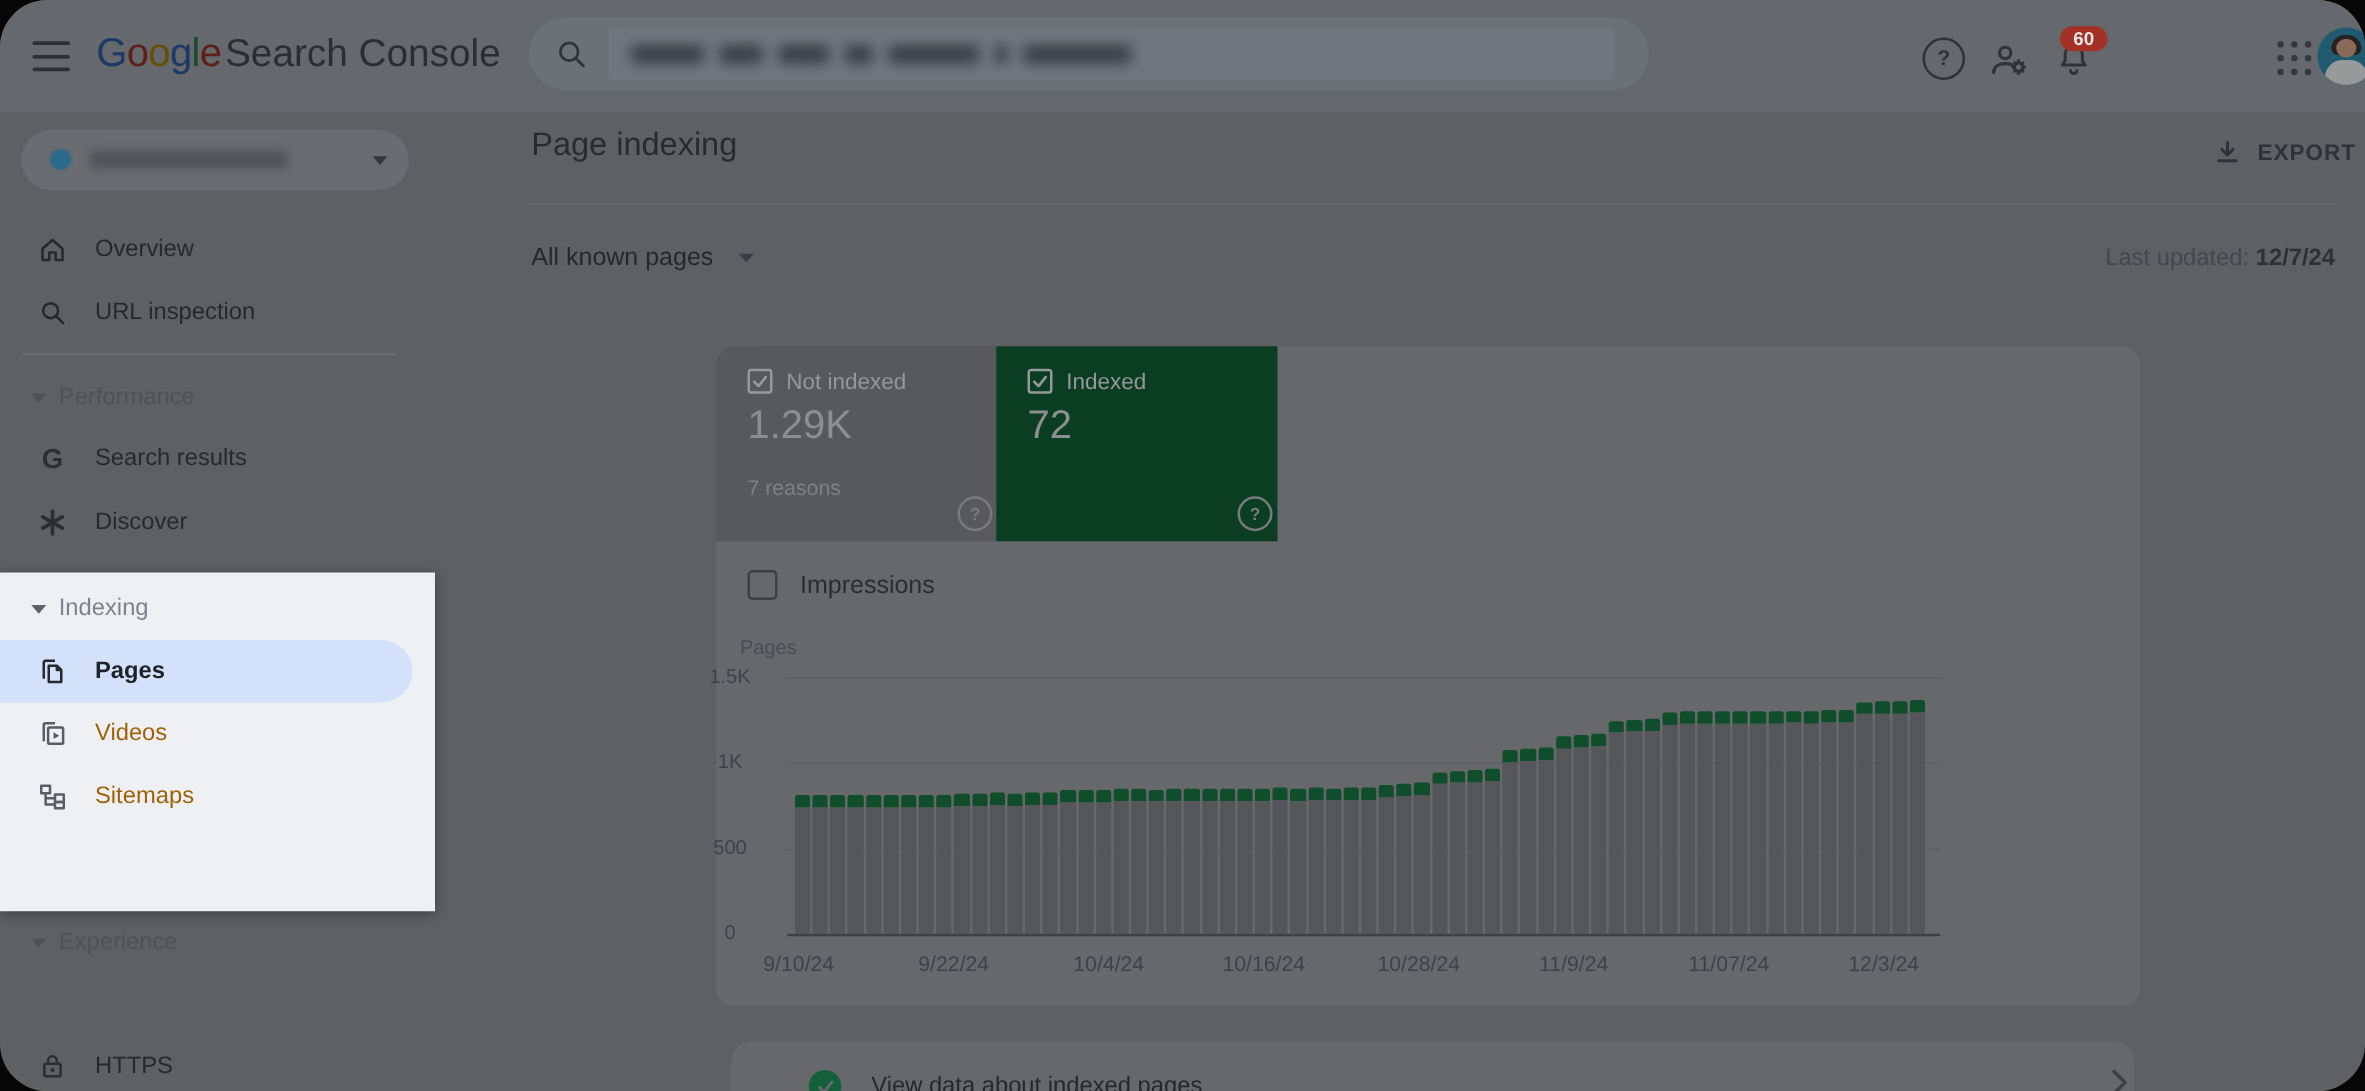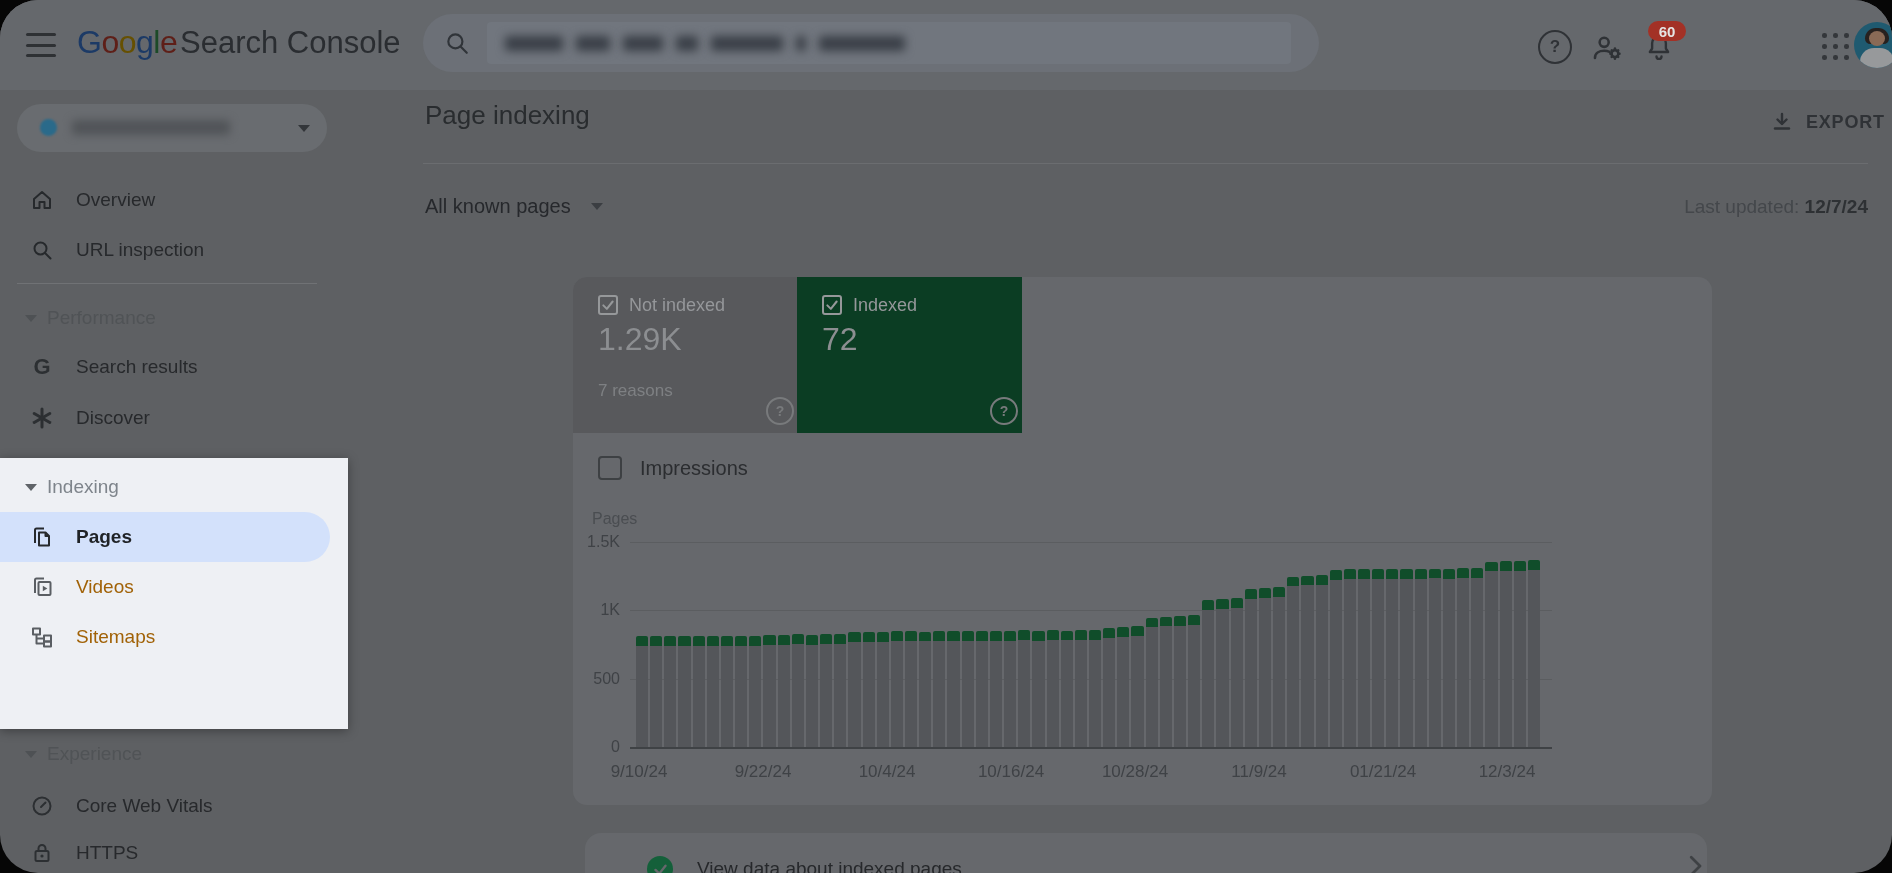--- a/index.html
+++ b/index.html
@@ -62,21 +62,21 @@
   .card .cb{position:absolute;left:25px;top:18px;width:20px;height:20px;border:2px solid #96989a;color:#96989a;}
   .card-lb{position:absolute;left:56px;top:18px;font-size:18px;color:#95979a;}
   .card-val{position:absolute;left:25px;top:44px;font-size:32px;color:#8c8e91;}
   .card-sub{position:absolute;left:25px;top:104px;font-size:17px;color:#7e8083;}
   .card-help{position:absolute;left:193px;top:120px;width:24px;height:24px;border:2px solid #787a7c;border-radius:50%;color:#787a7c;font-size:14px;font-weight:bold;display:flex;align-items:center;justify-content:center;}
   .impressions{position:absolute;left:598px;top:456px;display:flex;align-items:center;gap:18px;cursor:pointer;}
   .impressions .cb{width:24px;height:24px;border:2.5px solid #3d4043;border-radius:4px;}
   .impressions-lb{font-size:20px;color:#2b2d30;}
   
   .pages-lb{position:absolute;left:592px;top:510px;font-size:16px;color:#4a4d51;}
-  .ytick{position:absolute;left:548px;width:72px;height:20px;line-height:20px;text-align:right;font-size:16px;color:#3f4246;}
+  .ytick{position:absolute;left:548px;width:72px;height:20px;line-height:20px;text-align:center;font-size:16px;color:#3f4246;}
   .gridline{position:absolute;left:630px;width:922px;height:1px;background:#5b5d60;}
   .axisline{position:absolute;left:630px;width:922px;height:2px;background:#3f4245;}
   .bars{position:absolute;left:636px;top:542px;width:904px;height:205px;display:flex;align-items:flex-end;gap:2px;}
   .bar{flex:1;display:flex;flex-direction:column;justify-content:flex-end;}
   .seg-green{background:#104d2a;border-radius:2px 2px 0 0;}
   .seg-gray{background:#54565a;}
   .xtick{position:absolute;top:762px;transform:translateX(-50%);font-size:17px;color:#3f4246;white-space:nowrap;}
   
   .footer-card{position:absolute;left:585px;top:833px;width:1122px;height:80px;background:#66686c;border-radius:16px;cursor:pointer;}
   .fc-circle{position:absolute;left:62px;top:23px;width:26px;height:26px;border-radius:50%;background:#14603a;display:flex;align-items:center;justify-content:center;color:#66686c;}
@@ -251,29 +251,20 @@
       </span>
       <span class="nav-lb">Sitemaps</span>
     </div>
   </div>
 
   <div class="sec-head" style="top:732px;">
     <span class="sec-caret"></span>
     <span class="sec-lb">Experience</span>
   </div>
 
-  <div class="nav-row" style="top:781px;">
-    <span class="nav-ic">
-      <svg width="24" height="24" viewBox="0 0 24 24" fill="none" stroke="#2c2f32" stroke-width="2">
-          <circle cx="12" cy="12" r="8.5"></circle>
-          <line x1="11" y1="13" x2="15.5" y2="8.5" stroke-linecap="round"></line>
-        </svg>
-    </span>
-    <span class="nav-lb">Core Web Vitals</span>
-  </div>
 
   <div class="nav-row" style="top:828px;">
     <span class="nav-ic">
       <svg width="24" height="24" viewBox="0 0 24 24" fill="none" stroke="#2c2f32" stroke-width="2">
           <rect x="5.5" y="10" width="13" height="10" rx="1.5"></rect>
           <path d="M8.5 10V7.5a3.5 3.5 0 0 1 7 0V10"></path>
           <circle cx="12" cy="15" r="1.6" fill="#2c2f32" stroke="none"></circle>
         </svg>
     </span>
     <span class="nav-lb">HTTPS</span>
@@ -604,21 +595,21 @@
         <div class="seg-gray" style="height: 176.71px; background: rgb(84, 86, 90);"></div>
       </div>
     </div>
   <div id="xticks">
       <span class="xtick" style="left: 639px;">9/10/24</span>
       <span class="xtick" style="left: 763px;">9/22/24</span>
       <span class="xtick" style="left: 887px;">10/4/24</span>
       <span class="xtick" style="left: 1011px;">10/16/24</span>
       <span class="xtick" style="left: 1135px;">10/28/24</span>
       <span class="xtick" style="left: 1259px;">11/9/24</span>
-      <span class="xtick" style="left: 1383px;">01/21/24</span>
+      <span class="xtick" style="left: 1383px;">11/07/24</span>
       <span class="xtick" style="left: 1507px;">12/3/24</span>
     </div>
 
   <div class="footer-card">
     <span class="fc-circle">
       <svg width="15" height="15" viewBox="0 0 18 18" fill="none" stroke="#66686c" stroke-width="2.8" stroke-linecap="round" stroke-linejoin="round">
           <polyline points="3,9.5 7.5,14 15,4.5"></polyline>
         </svg>
     </span>
     <span class="fc-title">View data about indexed pages</span>

